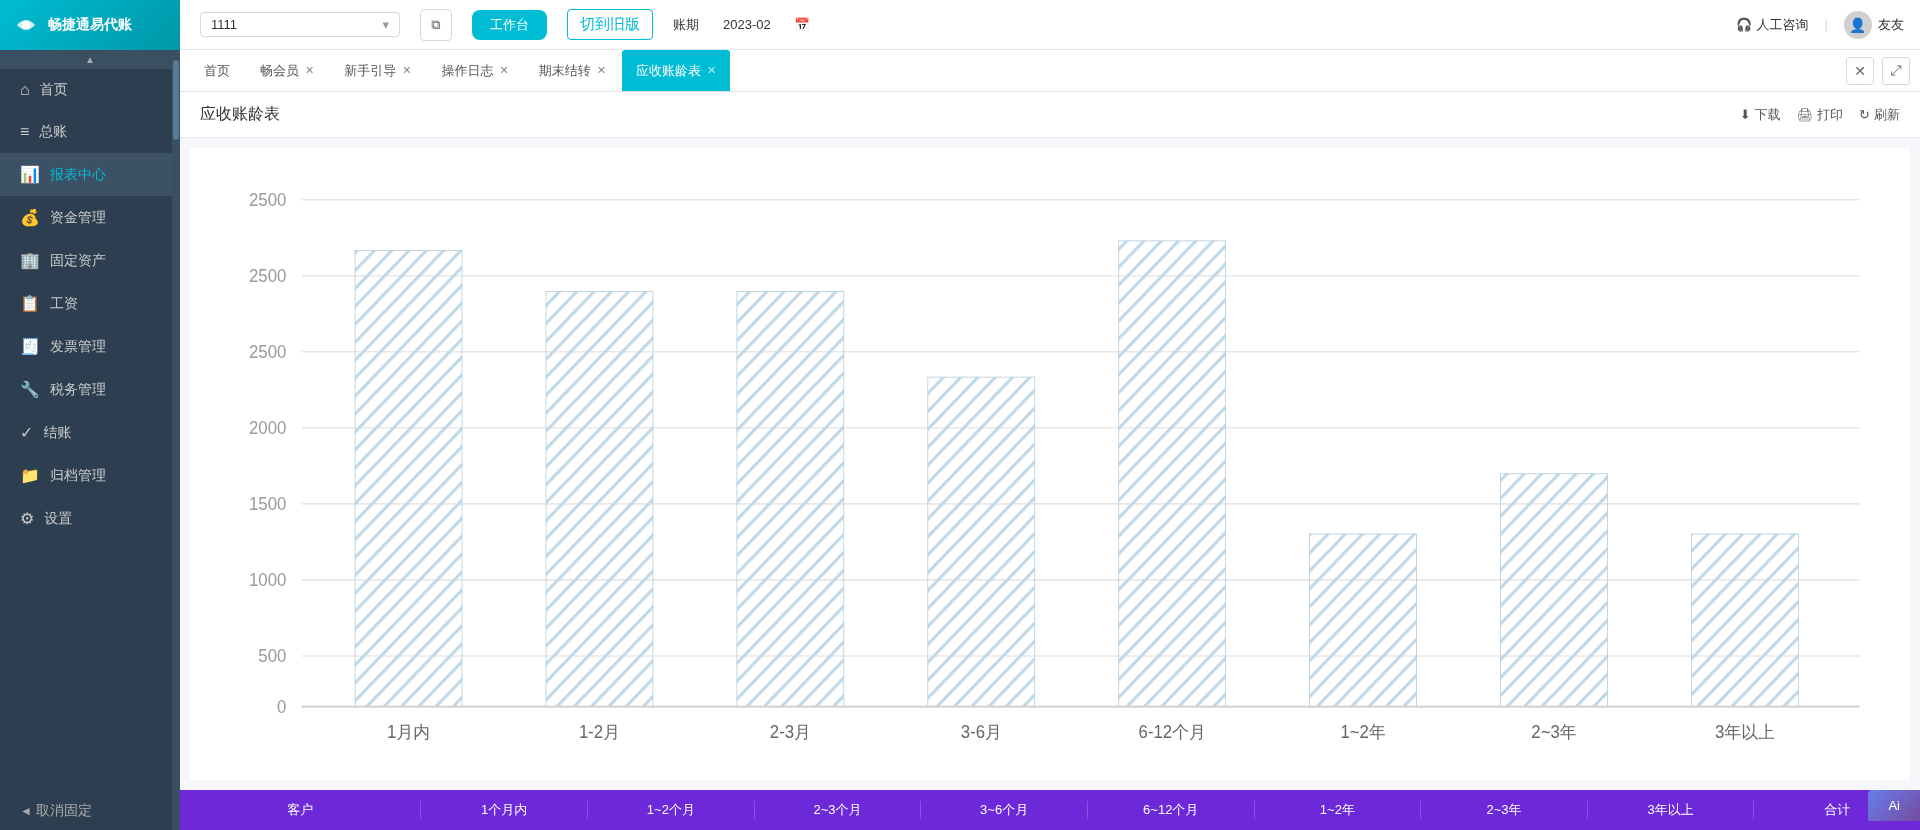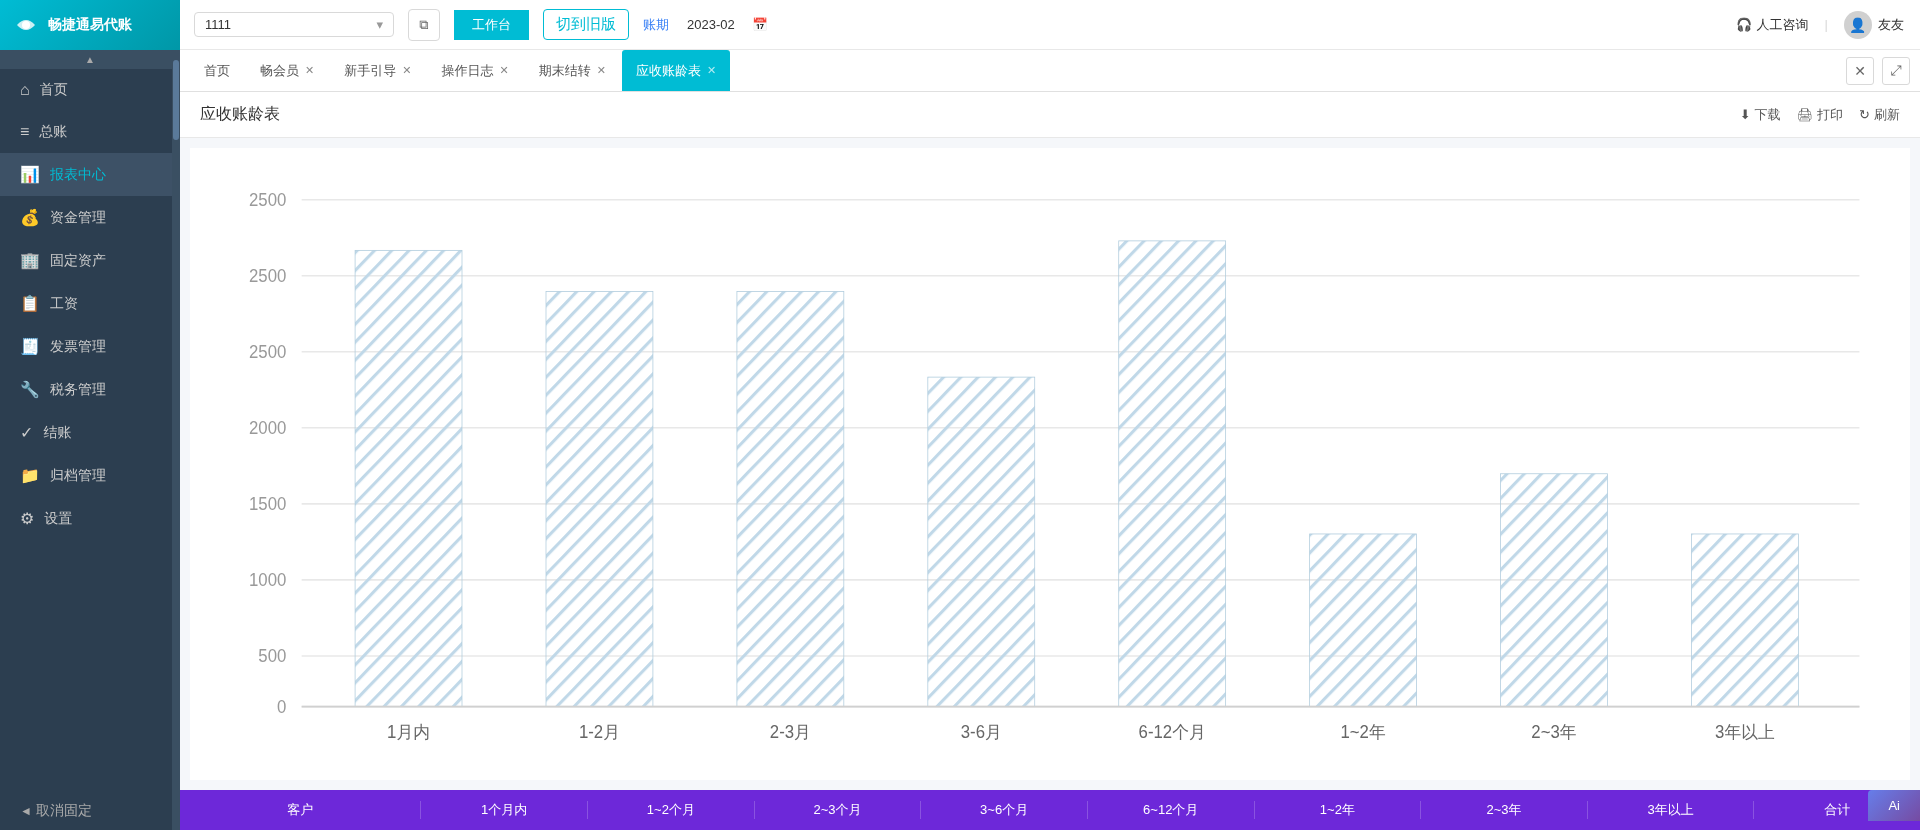--- a/index.html
+++ b/index.html
@@ -7,21 +7,21 @@
 
     
     .top-header {
       height: 50px;
       background: #fff;
       display: flex;
       align-items: center;
       padding: 0 16px;
       border-bottom: 1px solid #e8e8e8;
       flex-shrink: 0;
-      gap: 14px;
+      gap: 20px;
     }
     .logo-area {
       width: 180px;
       background: linear-gradient(135deg, #00bcd4, #0097a7);
       height: 50px;
       display: flex;
       align-items: center;
       padding: 0 12px;
       flex-shrink: 0;
       margin-left: -16px;
@@ -60,35 +60,35 @@
       align-items: center;
       justify-content: center;
       cursor: pointer;
       background: #fff;
       color: #666;
     }
     .workbench-btn {
       background: #00bcd4;
       color: #fff;
       border: none;
-      border-radius: 0;
+      border-radius: 8px;
       padding: 6px 18px;
       cursor: pointer;
       font-size: 13px;
     }
     .old-version-btn {
       border: 1px solid #00bcd4;
       color: #00bcd4;
       background: #fff;
       border-radius: 4px;
       padding: 5px 12px;
       cursor: pointer;
       font-size: 15px;
     }
-    .period-label { color: #3b82f6; font-size: 13px; }
+    .period-label { color: #404040; font-size: 13px; }
     .period-value { color: #333; font-size: 13px; margin-left: 4px; }
     .cal-icon { color: #666; margin-left: 4px; cursor: pointer; }
     .header-right {
       margin-left: auto;
       display: flex;
       align-items: center;
       gap: 16px;
     }
     .consult-btn {
       display: flex;

